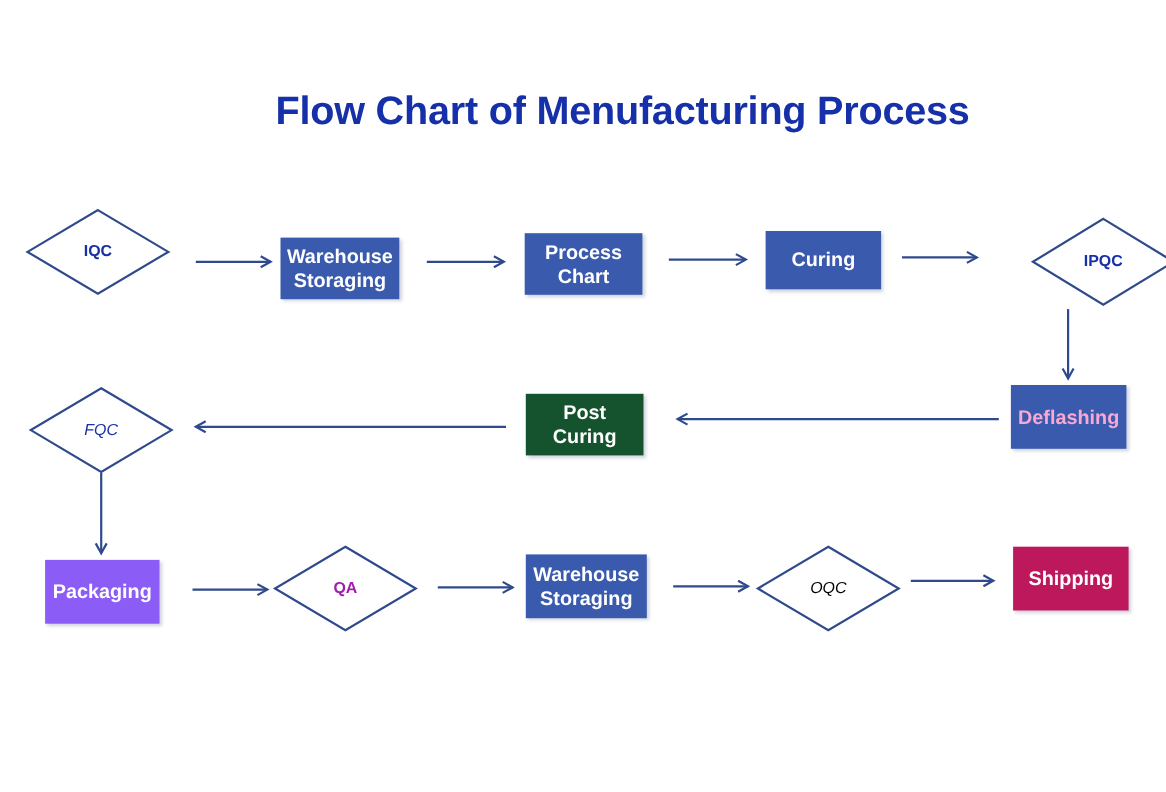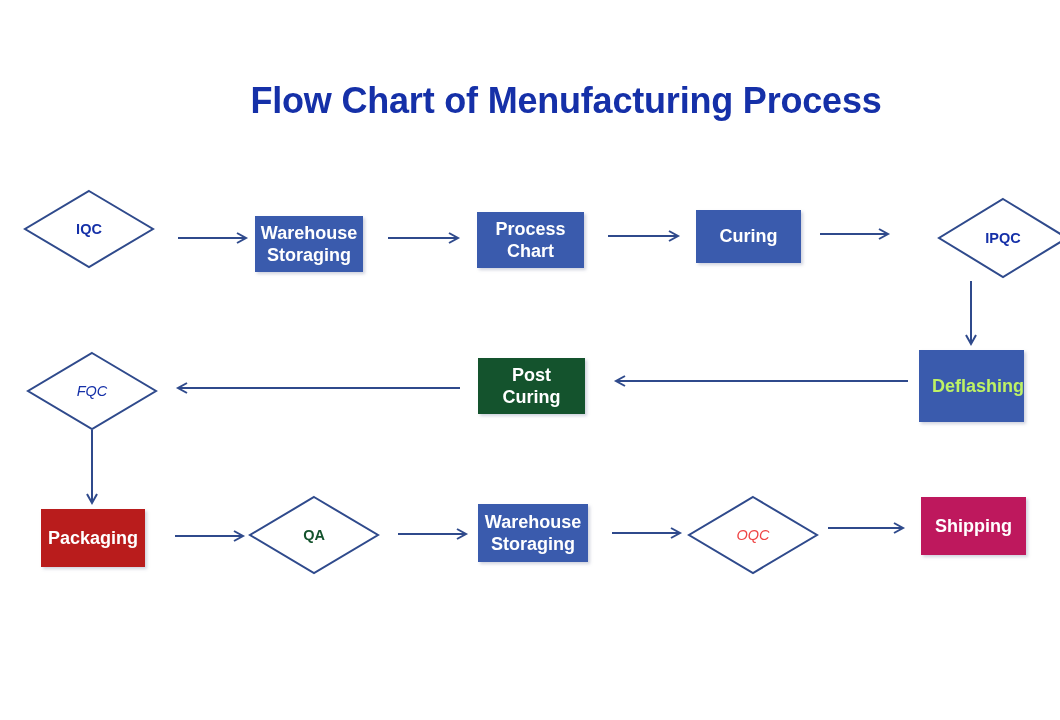--- a/index.html
+++ b/index.html
@@ -170,59 +170,59 @@
         <div>
           <span class="lbl">Curing</span>
         </div>
       </div>
       <div class="node diamond bold" style="left: 938px; top: 198px; width: 130px; height: 80px;">
         <svg width="130" height="80" viewBox="0 0 130 80">
           <polygon points="65,1 129,40 65,79 1,40" fill="#ffffff" stroke="#2F4A8C" stroke-width="2" stroke-linejoin="miter"></polygon>
         </svg>
         <div class="dlabel" style="color: rgb(21, 48, 168);">IPQC</div>
       </div>
-      <div class="node proc" style="left: 919px; top: 350px; width: 105px; height: 72px; background: rgb(58, 91, 173); color: #bef264; justify-content: flex-end;">
+      <div class="node proc" style="left: 919px; top: 350px; width: 105px; height: 58px; background: rgb(58, 91, 173); color: #f9a8d4;">
         <div>
           <span class="lbl">Deflashing</span>
         </div>
       </div>
       <div class="node proc" style="left: 478px; top: 358px; width: 107px; height: 56px; background: #14532d; color: rgb(255, 255, 255);">
         <div>
           <span class="lbl">Post</span>
           <span class="lbl">Curing</span>
         </div>
       </div>
       <div class="node diamond light" style="left: 27px; top: 352px; width: 130px; height: 78px;">
         <svg width="130" height="78" viewBox="0 0 130 78">
           <polygon points="65,1 129,39 65,77 1,39" fill="#ffffff" stroke="#2F4A8C" stroke-width="2" stroke-linejoin="miter"></polygon>
         </svg>
         <div class="dlabel" style="color: rgb(21, 48, 168);">FQC</div>
       </div>
-      <div class="node proc" style="left: 41px; top: 509px; width: 104px; height: 58px; background: #b91c1c; color: rgb(255, 255, 255);">
+      <div class="node proc" style="left: 41px; top: 509px; width: 104px; height: 58px; background: #8b5cf6; color: rgb(255, 255, 255);">
         <div>
           <span class="lbl">Packaging</span>
         </div>
       </div>
       <div class="node diamond bold" style="left: 249px; top: 496px; width: 130px; height: 78px;">
         <svg width="130" height="78" viewBox="0 0 130 78">
           <polygon points="65,1 129,39 65,77 1,39" fill="#ffffff" stroke="#2F4A8C" stroke-width="2" stroke-linejoin="miter"></polygon>
         </svg>
-        <div class="dlabel" style="color: #14532d;">QA</div>
+        <div class="dlabel" style="color: #a21caf;">QA</div>
       </div>
       <div class="node proc" style="left: 478px; top: 504px; width: 110px; height: 58px; background: rgb(58, 91, 173); color: rgb(255, 255, 255);">
         <div>
           <span class="lbl">Warehouse</span>
           <span class="lbl">Storaging</span>
         </div>
       </div>
       <div class="node diamond light" style="left: 688px; top: 496px; width: 130px; height: 78px;">
         <svg width="130" height="78" viewBox="0 0 130 78">
           <polygon points="65,1 129,39 65,77 1,39" fill="#ffffff" stroke="#2F4A8C" stroke-width="2" stroke-linejoin="miter"></polygon>
         </svg>
-        <div class="dlabel" style="color: #ef4444;">OQC</div>
+        <div class="dlabel" style="color: #000000;">OQC</div>
       </div>
       <div class="node proc" style="left: 921px; top: 497px; width: 105px; height: 58px; background: #be185d; color: rgb(255, 255, 255);">
         <div>
           <span class="lbl">Shipping</span>
         </div>
       </div>
     </div>
 
 </div>
 

